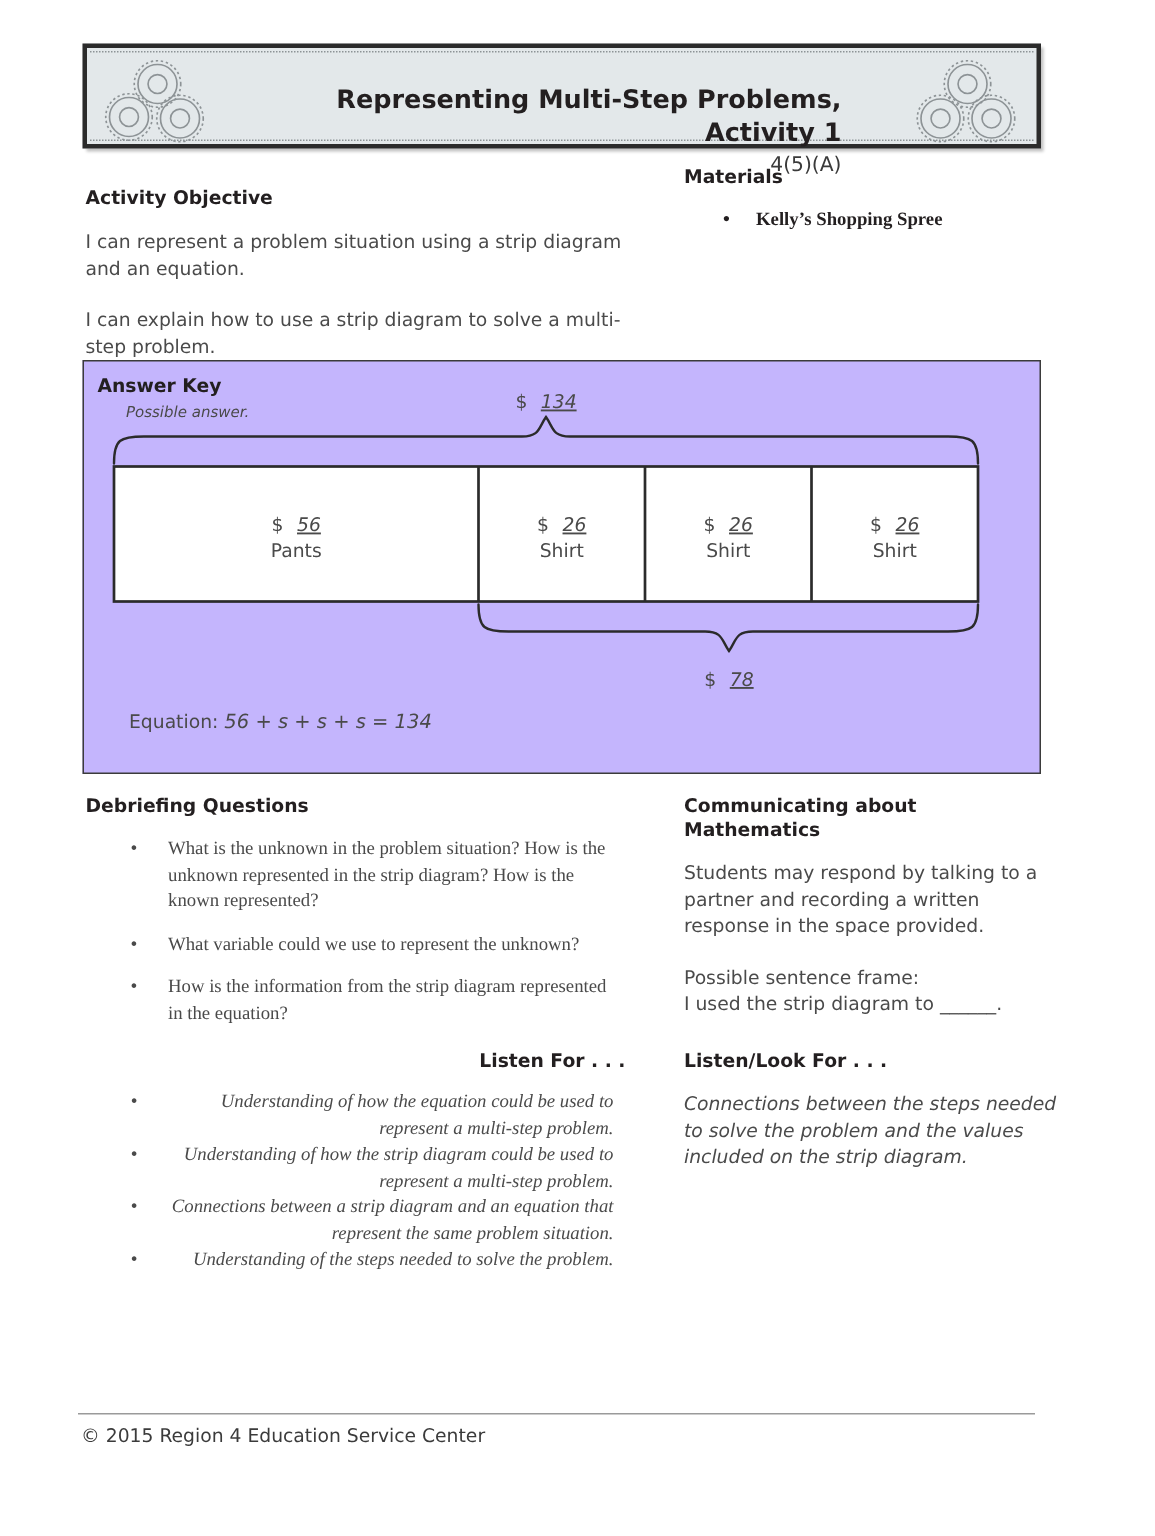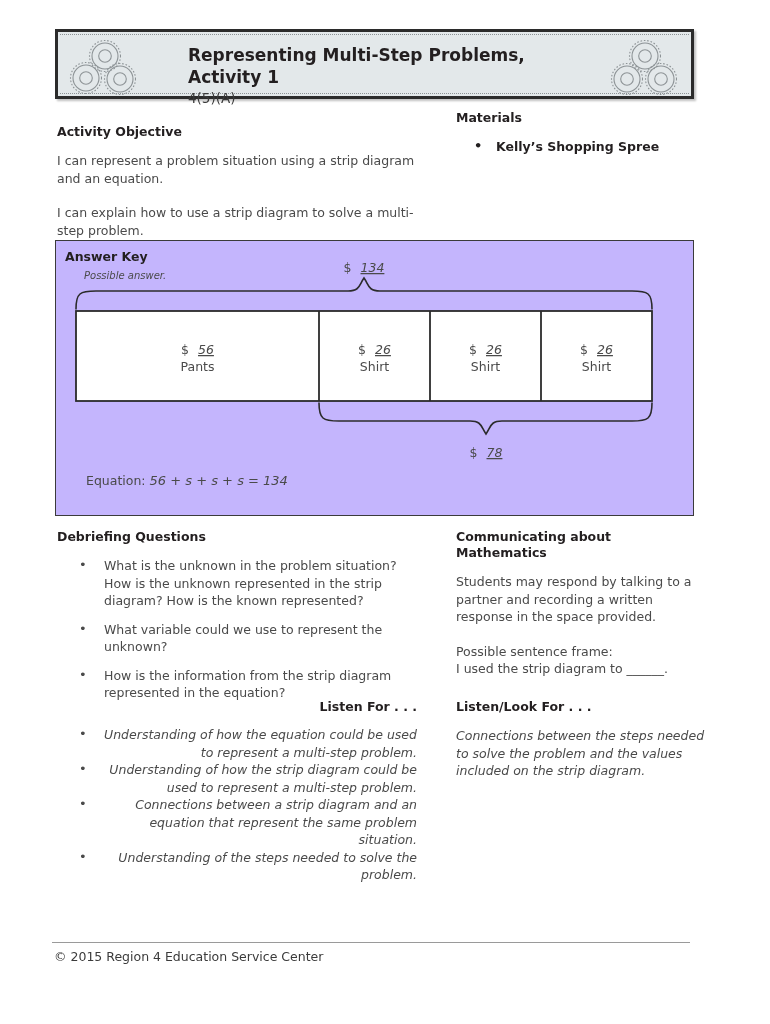--- a/index.html
+++ b/index.html
@@ -32,22 +32,22 @@
     position: absolute;
     left: 2px; top: 2px; right: 2px; bottom: 2px;
     border-top: 1px dotted #8d9396;
     border-bottom: 1px dotted #8d9396;
     box-sizing: border-box;
   }
   .banner-text {
     position: absolute;
     left: 130px;
     right: 130px;
-    top: 12px;
-    text-align: left;
+    top: 24px;
+    text-align: right;
   }
   .banner-title {
     font-size: 17px;
     font-weight: bold;
     color: #231f20;
     letter-spacing: 0px;
     line-height: 22px;
   }
   .banner-sub {
     font-size: 13.5px;
@@ -76,23 +76,24 @@
     color: #4a4a4a;
     line-height: 17.5px;
   }
   .body-text.italic { font-style: italic; }
 
   .col-left  { position: absolute; left: 57px;  width: 360px; }
   .col-right { position: absolute; left: 456px; width: 250px; }
 
   
   ul.bul {
-    margin: 0;
+    margin: 8px;
     padding: 0;
     list-style: none;
+    font-family: Liberation Serif, serif;
   }
   ul.bul > li {
     position: relative;
     padding-left: 47px;
     margin-bottom: 11px;
     font-size: 12.5px;
     line-height: 17.5px;
     color: #4a4a4a;
   }
   ul.bul > li:before {

